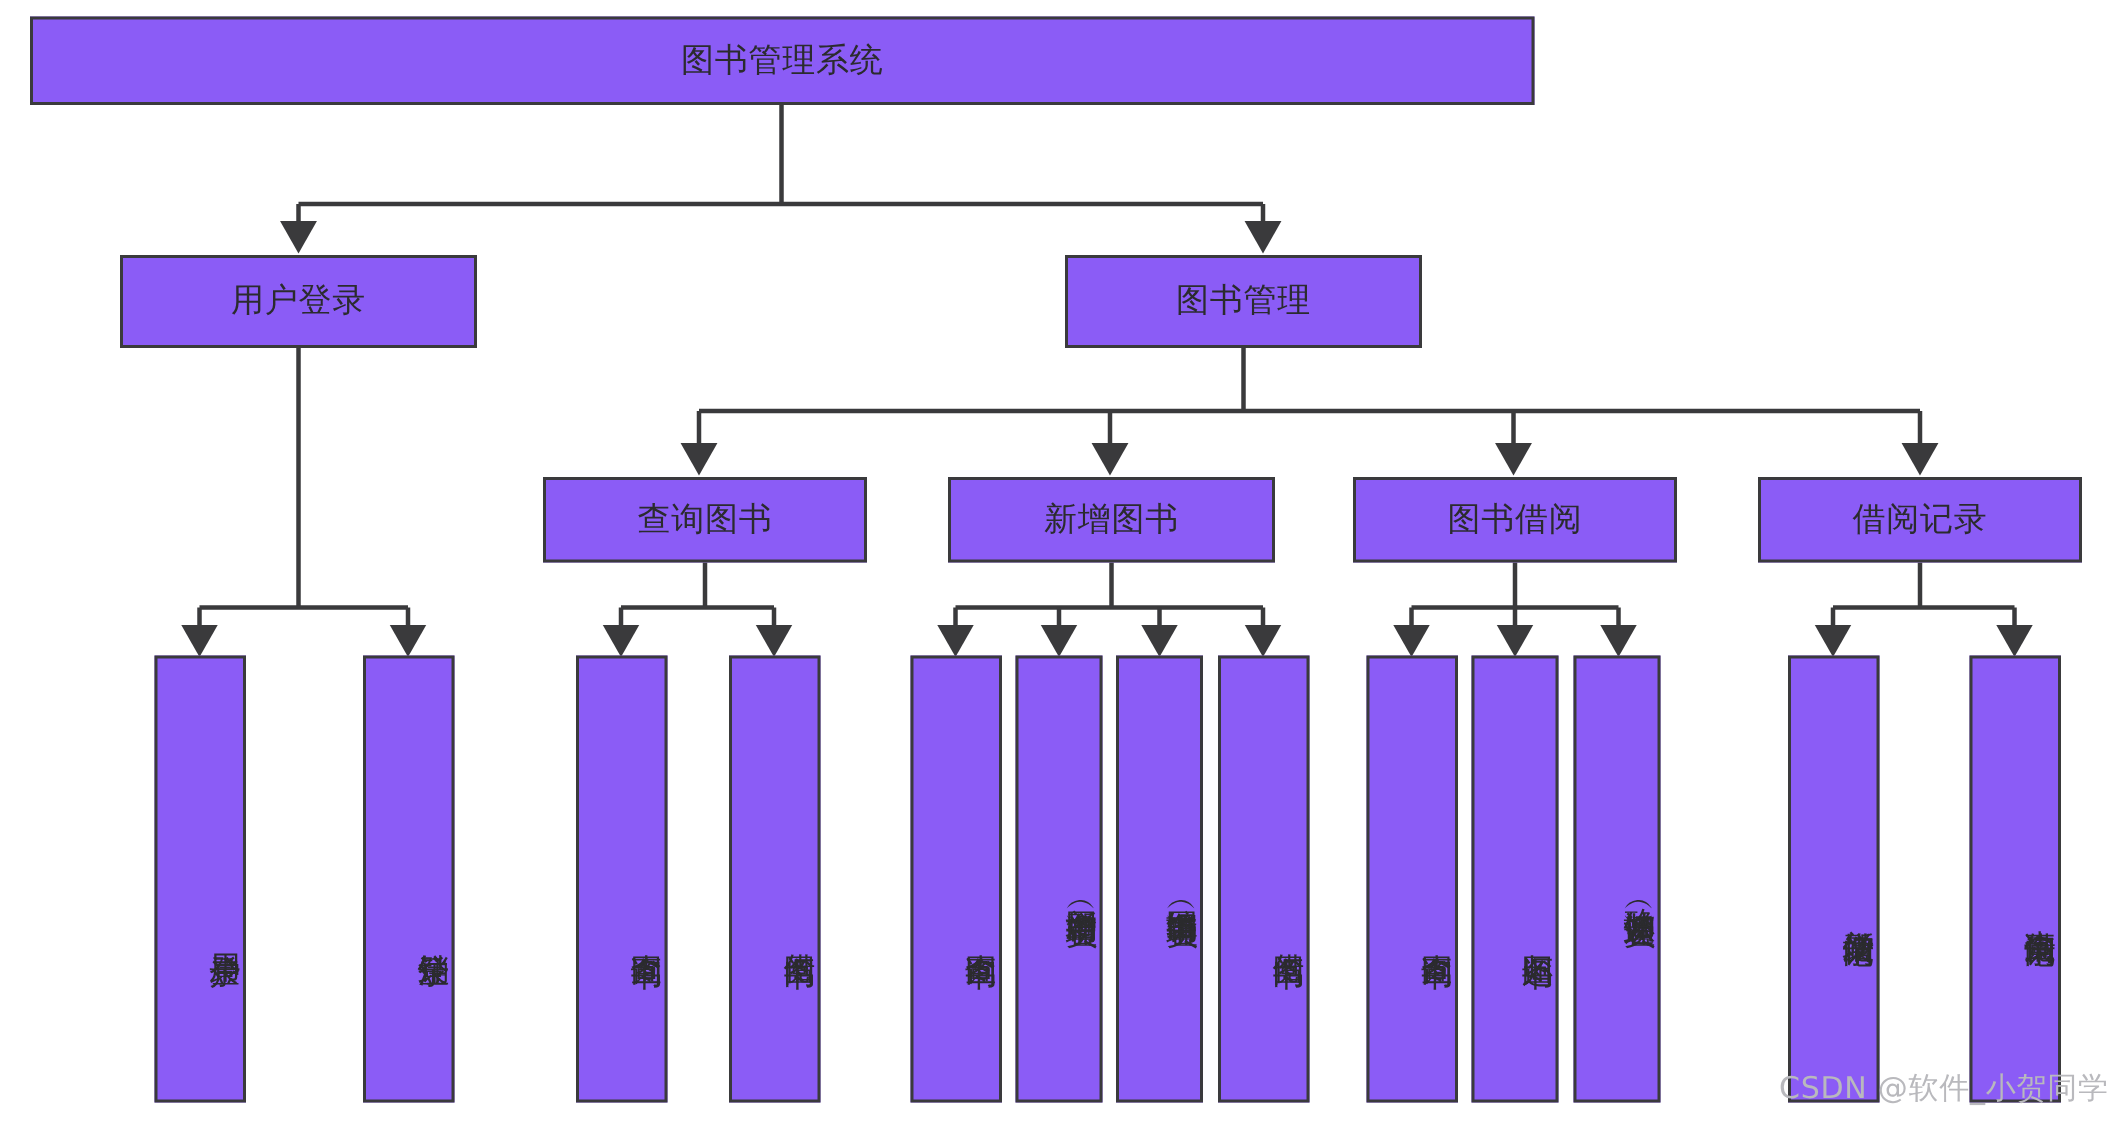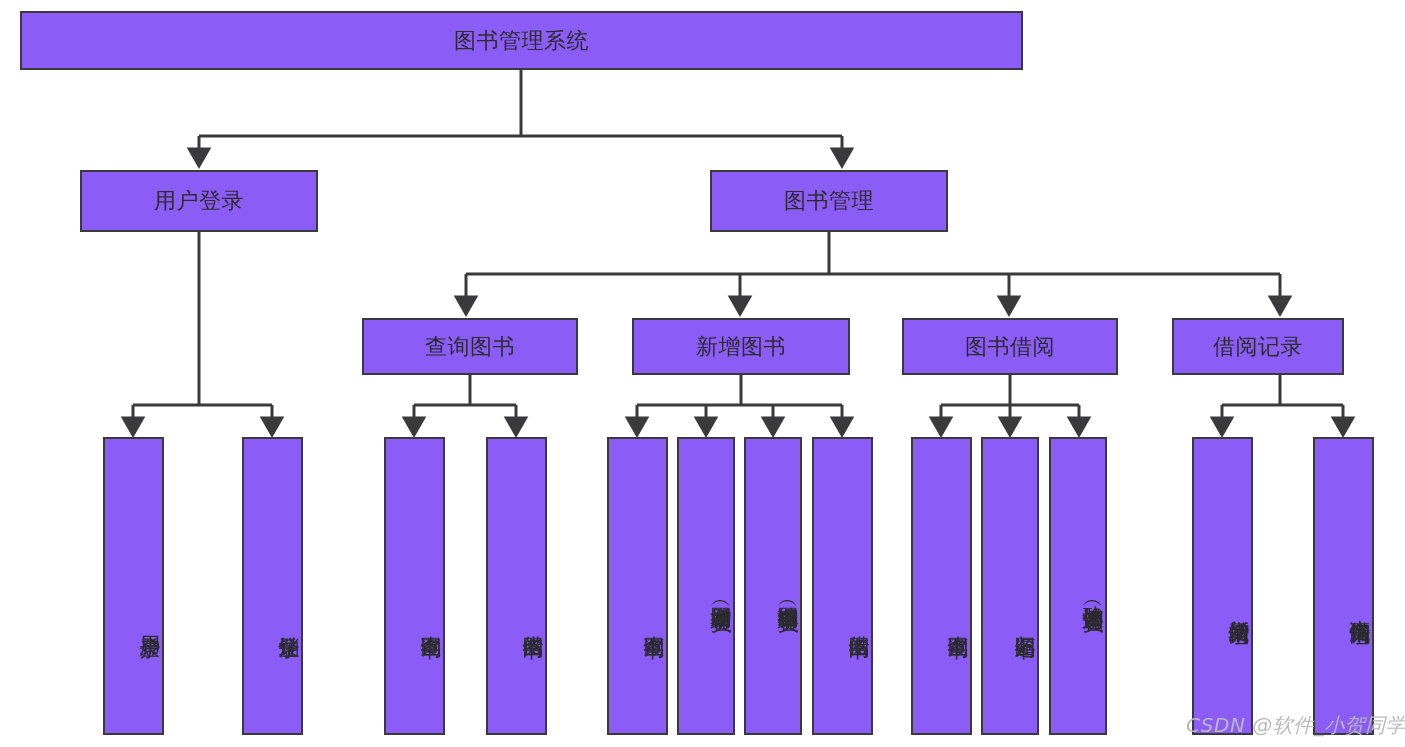--- a/index.html
+++ b/index.html
@@ -58,21 +58,20 @@
   }
   #watermark {
     position: absolute;
     left: 1186px;
     top: 712px;
     font-size: 20px;
     color: #b9b9bd;
     letter-spacing: 0.5px;
     white-space: nowrap;
     font-family: "DejaVu Sans", "Liberation Sans", sans-serif;
-    font-style: italic;
   }
 </style>
 </head>
 <body>
 
 <div id="canvas">
 
   <svg id="edges" viewBox="0 0 1405 747">
     <defs>
       <marker id="arrow" markerWidth="9" markerHeight="9" refX="3.2" refY="4.5" orient="auto" markerUnits="strokeWidth">
@@ -136,21 +135,21 @@
 
   <div class="node horiz" style="left:362px; top:318px; width:216px; height:57px;">
     <span>查询图书</span>
   </div>
   <div class="node horiz" style="left:632px; top:318px; width:218px; height:57px;">
     <span>新增图书</span>
   </div>
   <div class="node horiz" style="left:902px; top:318px; width:216px; height:57px;">
     <span>图书借阅</span>
   </div>
-  <div class="node horiz" style="left:1172px; top:318px; width:172px; height:57px;">
+  <div class="node horiz" style="left:1172px; top:318px; width:216px; height:57px;">
     <span>借阅记录</span>
   </div>
 
   <div class="node vert pushdown" style="left:103px; top:437px; width:61px; height:298px;">
     <span>用户登录</span>
   </div>
   <div class="node vert pushdown" style="left:242px; top:437px; width:61px; height:298px;">
     <span>注销登录</span>
   </div>
 

